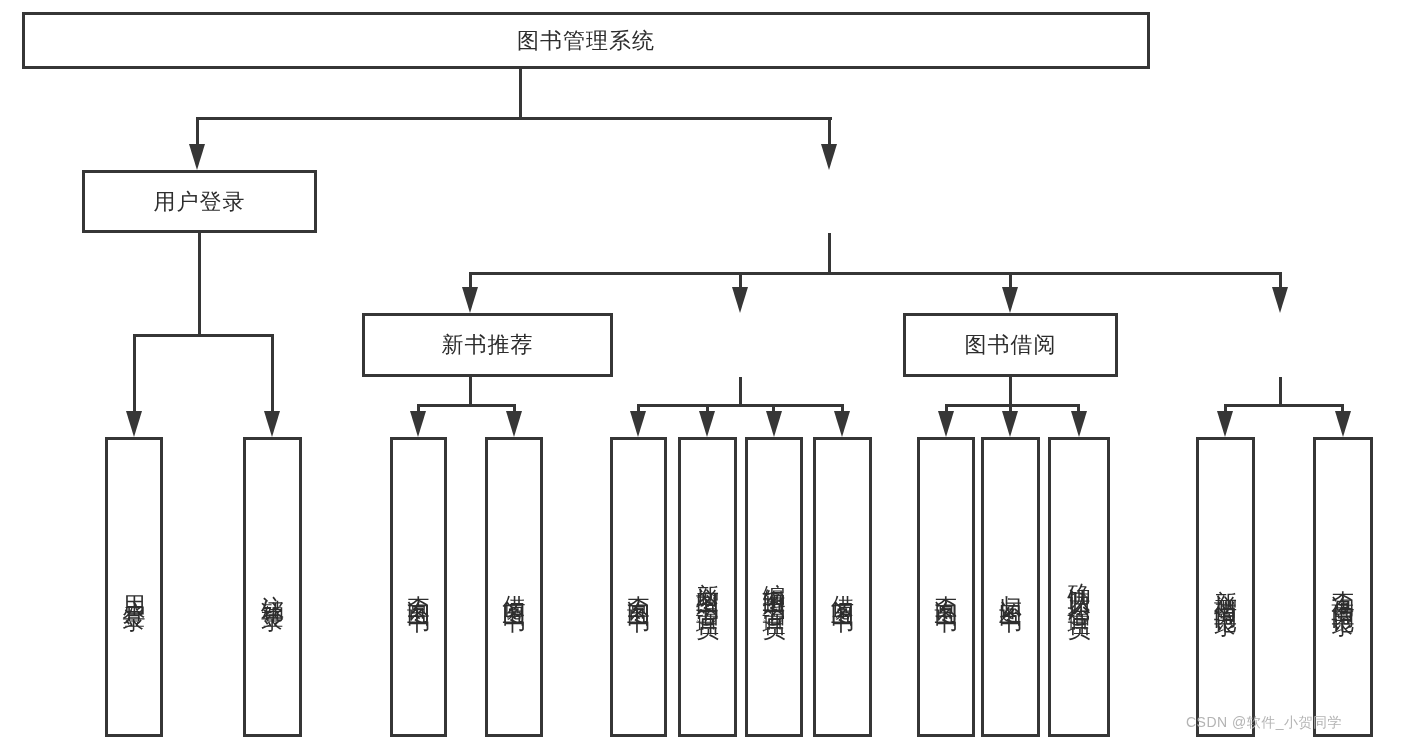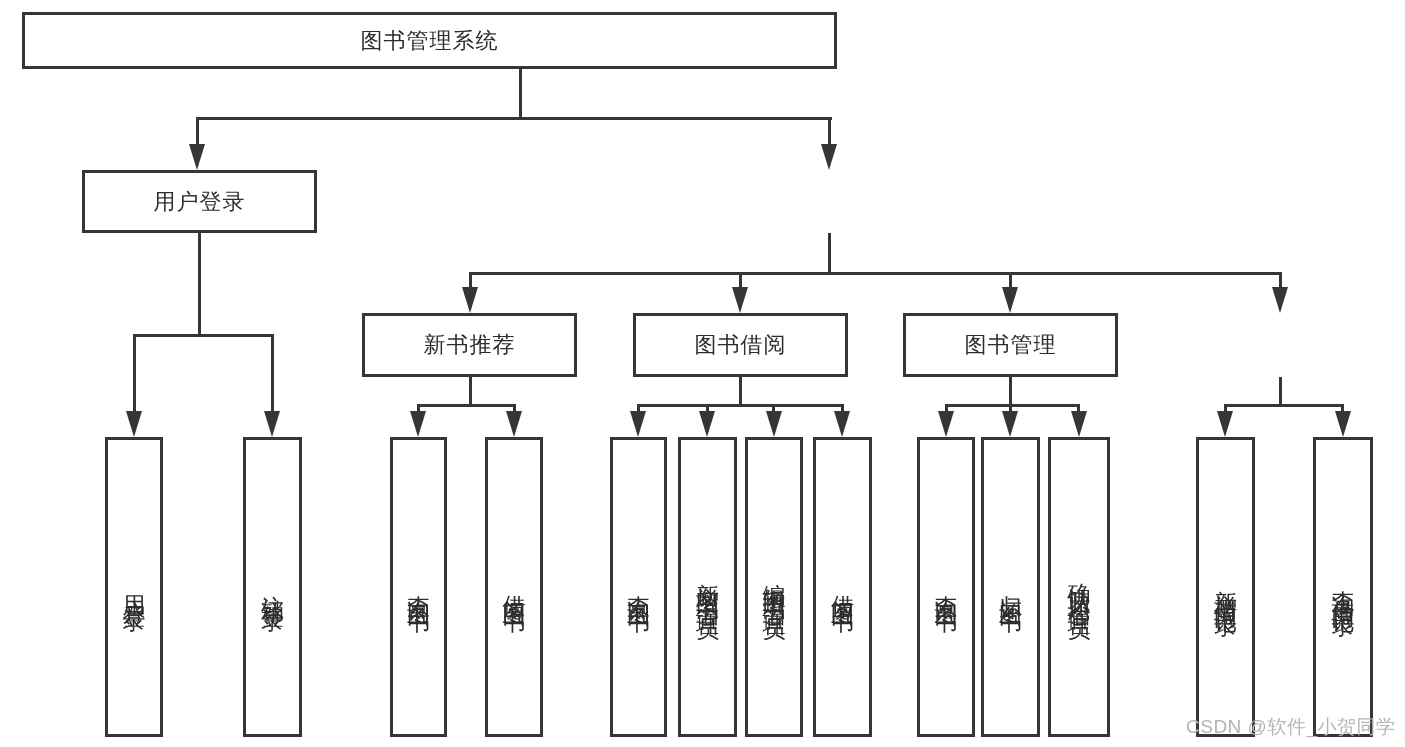--- a/index.html
+++ b/index.html
@@ -18,29 +18,29 @@
     letter-spacing:5px;line-height:1;
   }
   .line{position:absolute;background:#363636;}
   .arrow{
     position:absolute;width:0;height:0;
     border-left:8px solid transparent;border-right:8px solid transparent;
     border-top:26px solid #363636;
   }
   .watermark{
     position:absolute;left:1186px;top:714px;
-    font-size:19px;color:#b4b4b4;letter-spacing:0.5px;white-space:nowrap;
+    font-size:14px;color:#b4b4b4;letter-spacing:0.5px;white-space:nowrap;
   }
 </style>
 </head>
 <body>
 
 <div class="stage">
 
-  <div class="box box-h" style="left:22px;top:12px;width:815px;height:57px;">
+  <div class="box box-h" style="left:22px;top:12px;width:1128px;height:57px;">
     <span>图书管理系统</span>
   </div>
 
   <div class="line" style="left:519px;top:69px;width:3px;height:50px;"></div>
   <div class="line" style="left:196px;top:117px;width:636px;height:3px;"></div>
   <div class="line" style="left:196px;top:117px;width:3px;height:30px;"></div>
   <div class="line" style="left:828px;top:117px;width:3px;height:30px;"></div>
   <div class="arrow" style="left:189px;top:144px;"></div>
   <div class="arrow" style="left:821px;top:144px;"></div>
 
@@ -59,28 +59,25 @@
   <div class="line" style="left:469px;top:272px;width:813px;height:3px;"></div>
   <div class="line" style="left:469px;top:272px;width:3px;height:22px;"></div>
   <div class="line" style="left:739px;top:272px;width:3px;height:22px;"></div>
   <div class="line" style="left:1009px;top:272px;width:3px;height:22px;"></div>
   <div class="line" style="left:1279px;top:272px;width:3px;height:22px;"></div>
   <div class="arrow" style="left:462px;top:287px;"></div>
   <div class="arrow" style="left:732px;top:287px;"></div>
   <div class="arrow" style="left:1002px;top:287px;"></div>
   <div class="arrow" style="left:1272px;top:287px;"></div>
 
-  <div class="box box-h" style="left:362px;top:313px;width:215px;height:64px;">
+  <div class="box box-h" style="left:362px;top:313px;width:251px;height:64px;">
     <span>新书推荐</span>
   </div>
-  <div class="box box-h" style="left:633px;top:313px;width:215px;height:64px;">
+  <div class="box box-h" style="left:903px;top:313px;width:215px;height:64px;">
     <span>图书借阅</span>
-  </div>
-  <div class="box box-h" style="left:903px;top:313px;width:215px;height:64px;">
-    <span>图书管理</span>
   </div>
 
   <div class="line" style="left:469px;top:377px;width:3px;height:30px;"></div>
   <div class="line" style="left:739px;top:377px;width:3px;height:30px;"></div>
   <div class="line" style="left:1009px;top:377px;width:3px;height:30px;"></div>
   <div class="line" style="left:1279px;top:377px;width:3px;height:30px;"></div>
 
   <div class="line" style="left:417px;top:404px;width:99px;height:3px;"></div>
   <div class="line" style="left:637px;top:404px;width:206px;height:3px;"></div>
   <div class="line" style="left:945px;top:404px;width:135px;height:3px;"></div>

